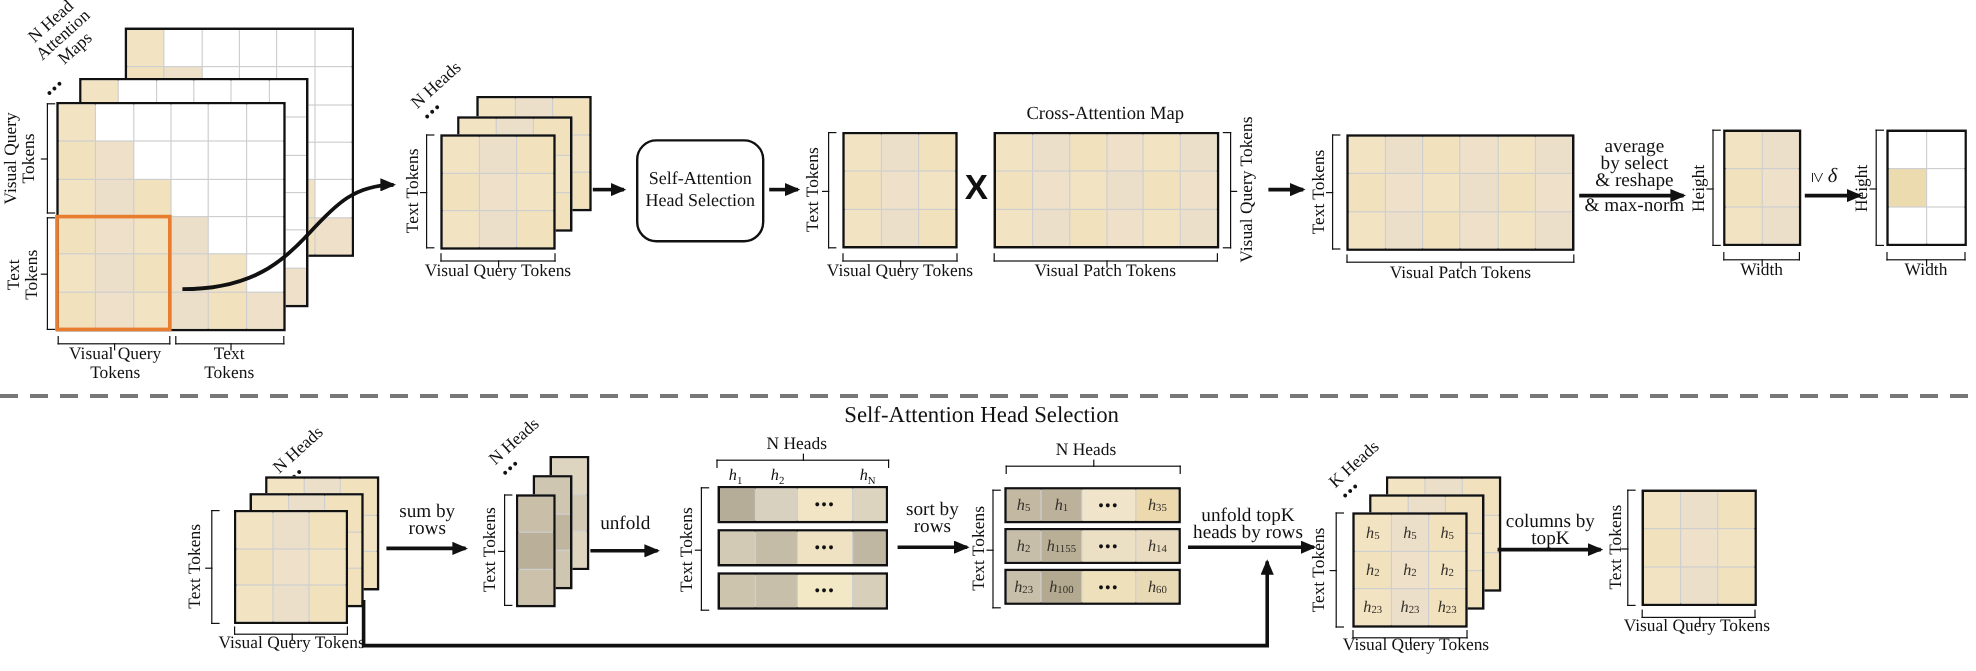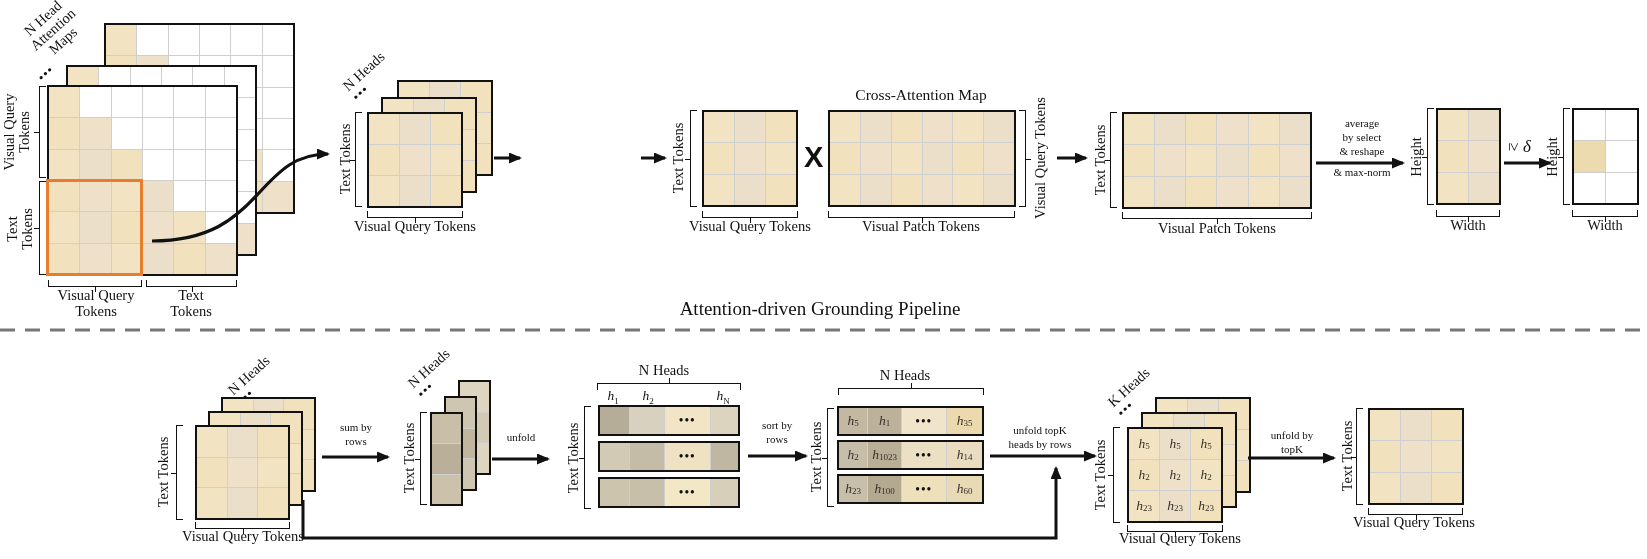--- a/index.html
+++ b/index.html
@@ -14,21 +14,21 @@
   .cell sub{font-size:9px;line-height:1;transform:translateY(2px)}
   .cell.dots{font-weight:bold;font-size:12px;letter-spacing:1.5px;color:#111;font-style:normal}
   
   .rlabel{position:absolute;transform:translate(-50%,-50%) rotate(-90deg);text-align:center;
           font-size:14.5px;line-height:1.02;white-space:nowrap}
   .rlabel.wrap{white-space:normal}
   .dlabel{position:absolute;transform:translate(-50%,-50%) rotate(-42deg);text-align:center;
           font-size:14.5px;line-height:1.02}
   .dlabel .ddots{font-weight:bold;font-size:12px;letter-spacing:1.5px;text-align:left}
   .hlabel{position:absolute;transform:translate(-50%,0);text-align:center;font-size:14.5px;line-height:1.08}
-  .optext{position:absolute;transform:translate(-50%,0);text-align:center;font-size:11px}
+  .optext{position:absolute;transform:translate(-50%,0);text-align:center;font-size:16px}
   .optext div{line-height:14px}
   .optext .below-arrow{margin-top:7px}
   .title{position:absolute;transform:translate(-50%,0);font-size:19px;white-space:nowrap}
   .hhdr{position:absolute;transform:translate(-50%,0);font-size:13.5px;font-style:italic}
   .hhdr sub{font-size:9px;font-style:normal}
   .bigx{position:absolute;font-family:"Liberation Sans",sans-serif;font-weight:bold;font-size:29px;line-height:1}
   .geq{display:inline-block;transform:rotate(90deg);font-size:16px;font-style:normal}
   .thr{position:absolute;font-size:17px}
   .thr i{font-style:italic}
   
@@ -219,20 +219,24 @@
       <div class="cell" style="background: rgb(242, 228, 195);"></div>
       <div class="cell" style="background: rgb(242, 228, 195);"></div>
       <div class="cell" style="background: rgb(236, 223, 202);"></div>
       <div class="cell" style="background: rgb(241, 226, 189);"></div>
     </div>
   <div class="vbr" style="left:355px;top:112px;width:7px;height:95px"></div>
   <div class="rlabel" style="left:345px;top:159px">Text Tokens</div>
   <div class="hbr" style="left:367px;top:211px;width:96px;height:7px"></div>
   <div class="hlabel" style="left:415px;top:219px;width:160px">Visual Query Tokens</div>
 
+  <div class="selbox">
+    <div>Self-Attention</div>
+    <div>Head Selection</div>
+  </div>
 
   <div class="rlabel" style="left:678px;top:158px">Text Tokens</div>
   <div class="vbr" style="left:690px;top:110px;width:7px;height:97px"></div>
   <div class="sheet" style="left: 702px; top: 110px; width: 96px; height: 97px; grid-template-columns: repeat(3, 1fr); grid-template-rows: repeat(3, 1fr);">
       <div class="cell" style="background: rgb(242, 228, 195);"></div>
       <div class="cell" style="background: rgb(236, 223, 202);"></div>
       <div class="cell" style="background: rgb(241, 226, 189);"></div>
       <div class="cell" style="background: rgb(241, 226, 189);"></div>
       <div class="cell" style="background: rgb(238, 224, 201);"></div>
       <div class="cell" style="background: rgb(242, 228, 195);"></div>
@@ -327,21 +331,21 @@
       <div class="cell" style="background: rgb(255, 255, 255);"></div>
       <div class="cell" style="background: rgb(255, 255, 255);"></div>
       <div class="cell" style="background: rgb(236, 219, 174);"></div>
       <div class="cell" style="background: rgb(255, 255, 255);"></div>
       <div class="cell" style="background: rgb(255, 255, 255);"></div>
       <div class="cell" style="background: rgb(255, 255, 255);"></div>
     </div>
   <div class="hbr" style="left:1572px;top:210px;width:66px;height:7px"></div>
   <div class="hlabel" style="left:1605px;top:218px;width:80px">Width</div>
 
-  <div class="title" style="left:820px;top:298px">Attention-driven Grounding Pipeline</div>
+  <div class="title" style="left:818px;top:336px">Self-Attention Head Selection</div>
 
   <div class="dlabel" style="left:253px;top:380px">
     <div>N Heads</div>
     <div class="ddots">•••</div>
   </div>
   <div class="sheet" style="left: 221px; top: 397px; width: 95px; height: 95px; grid-template-columns: repeat(3, 1fr); grid-template-rows: repeat(3, 1fr);">
       <div class="cell" style="background: rgb(242, 228, 195);"></div>
       <div class="cell" style="background: rgb(236, 223, 202);"></div>
       <div class="cell" style="background: rgb(241, 226, 189);"></div>
       <div class="cell" style="background: rgb(241, 226, 189);"></div>
@@ -457,21 +461,21 @@
         <sub>35</sub>
       </div>
     </div>
   <div class="sheet" style="left: 837px; top: 440px; height: 30px; grid-template-columns: 28px 33px 44px 35px; grid-template-rows: repeat(1, 1fr);">
       <div class="cell" style="background: rgb(199, 190, 169);">
         <i>h</i>
         <sub>2</sub>
       </div>
       <div class="cell" style="background: rgb(185, 174, 150);">
         <i>h</i>
-        <sub>1023</sub>
+        <sub>1155</sub>
       </div>
       <div class="cell dots" style="background: rgb(236, 224, 196);">•••</div>
       <div class="cell" style="background: rgb(234, 220, 192);">
         <i>h</i>
         <sub>14</sub>
       </div>
     </div>
   <div class="sheet" style="left: 837px; top: 474px; height: 30px; grid-template-columns: 28px 33px 44px 35px; grid-template-rows: repeat(1, 1fr);">
       <div class="cell" style="background: rgb(200, 191, 170);">
         <i>h</i>
@@ -558,21 +562,21 @@
         <i>h</i>
         <sub>23</sub>
       </div>
     </div>
   <div class="vbr" style="left:1113px;top:427px;width:7px;height:96px"></div>
   <div class="rlabel" style="left:1100px;top:475px">Text Tokens</div>
   <div class="hbr" style="left:1127px;top:525px;width:96px;height:7px"></div>
   <div class="hlabel" style="left:1180px;top:531px;width:160px">Visual Query Tokens</div>
 
   <div class="optext" style="left:1292px;top:428px">
-    <div>unfold by</div>
+    <div>columns by</div>
     <div>topK</div>
   </div>
 
   <div class="sheet" style="left: 1368px; top: 408px; width: 96px; height: 97px; grid-template-columns: repeat(3, 1fr); grid-template-rows: repeat(3, 1fr);">
       <div class="cell" style="background: rgb(242, 228, 195);"></div>
       <div class="cell" style="background: rgb(236, 223, 202);"></div>
       <div class="cell" style="background: rgb(241, 226, 189);"></div>
       <div class="cell" style="background: rgb(241, 226, 189);"></div>
       <div class="cell" style="background: rgb(238, 224, 201);"></div>
       <div class="cell" style="background: rgb(242, 228, 195);"></div>

